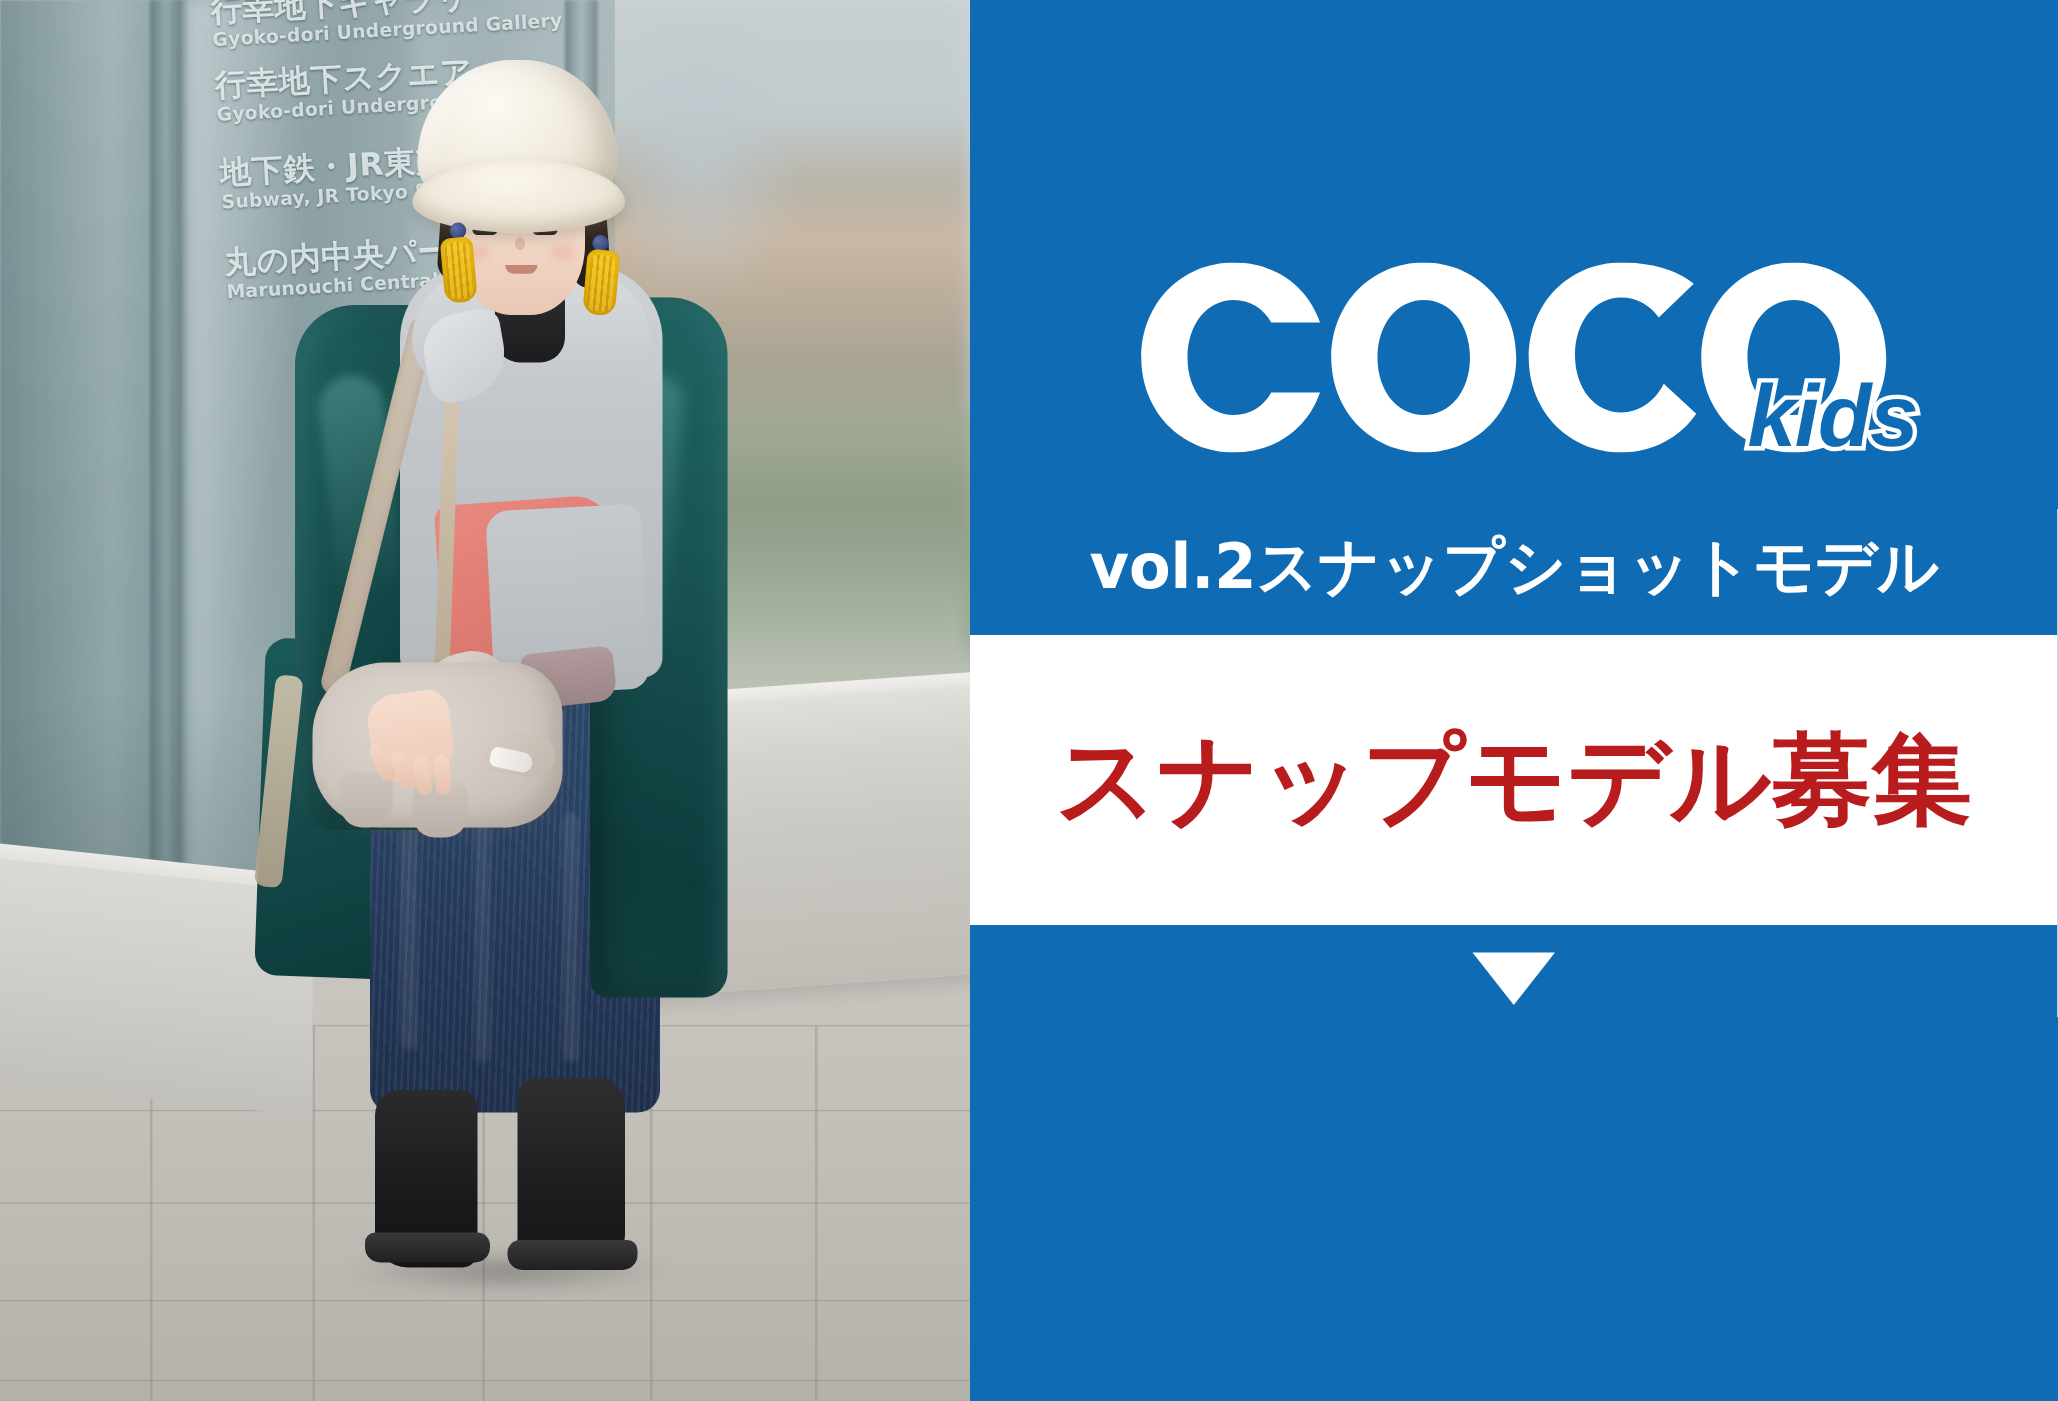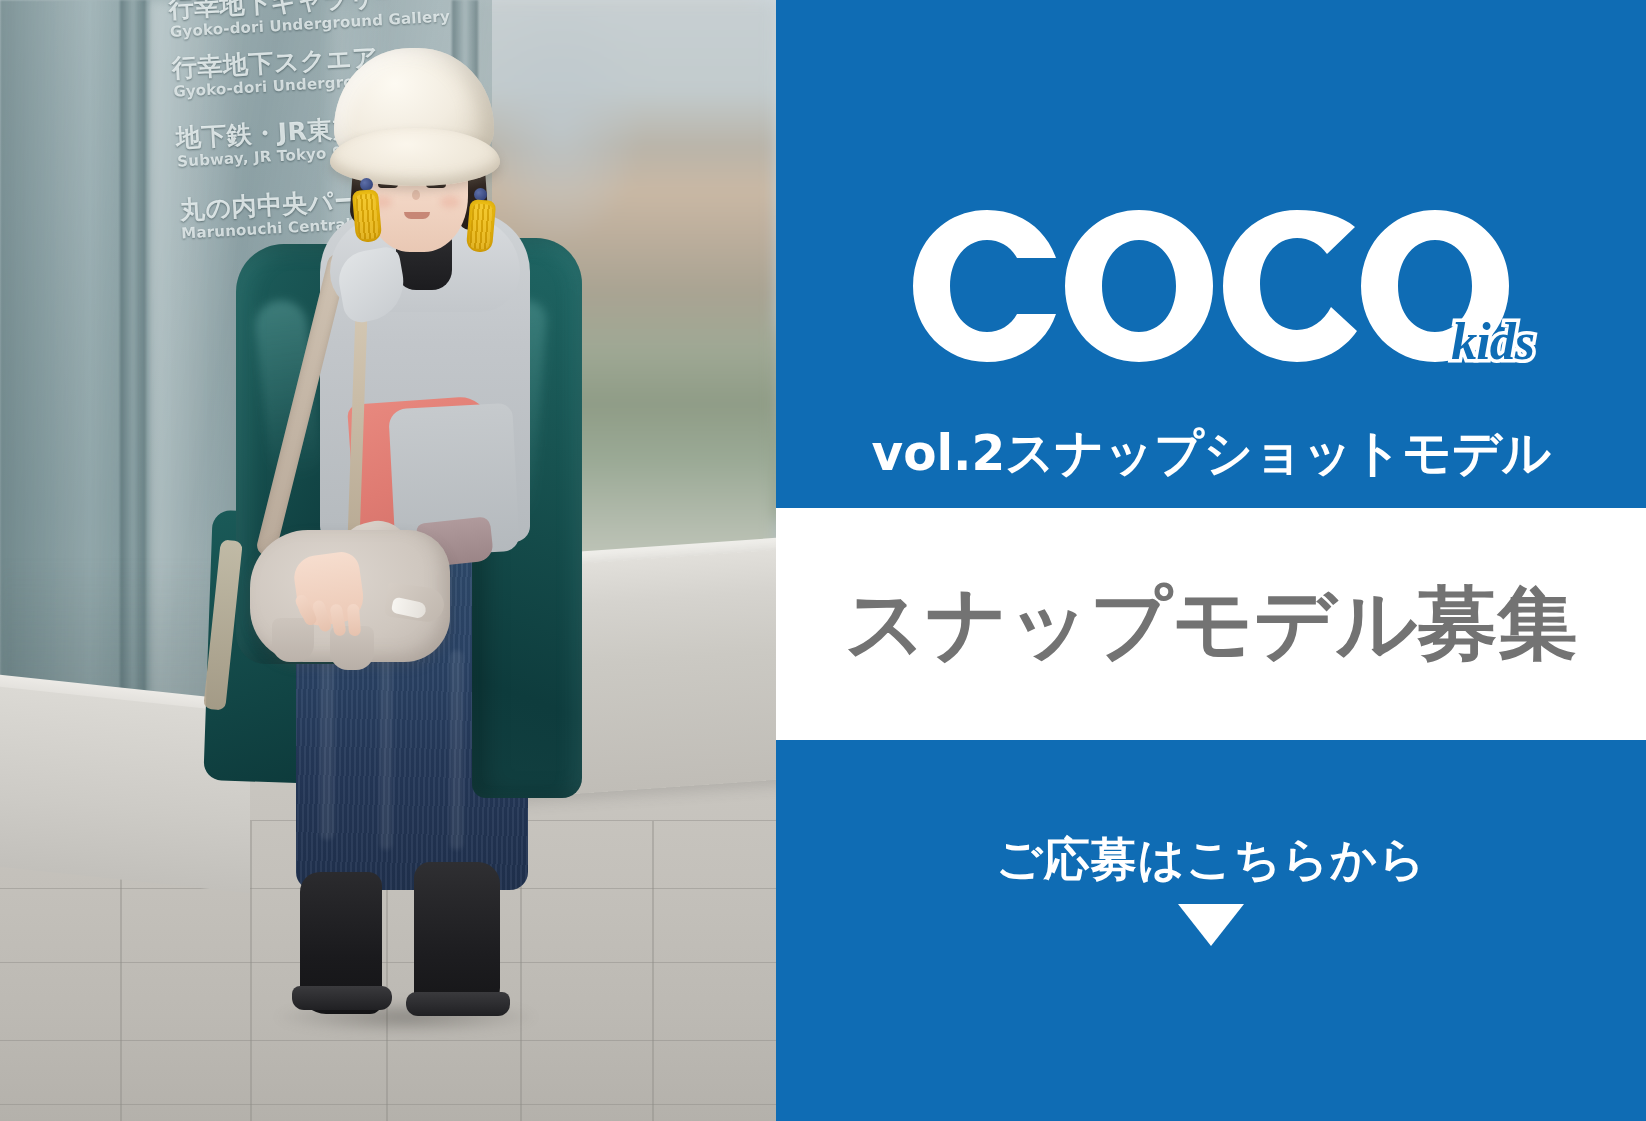--- a/index.html
+++ b/index.html
@@ -428,22 +428,22 @@
     display:flex;
     align-items:flex-end;
     justify-content:center;
     width:100%;
   }
   .logo-svg{display:block;}
   .kids{
     position:absolute;
     right:112px;
     bottom:-6px;
-    font-family:Liberation Serif, serif;
-    font-size:52px;
+    font-family:Liberation Sans, sans-serif;
+    font-size:70px;
     font-weight:700;
     font-style:italic;
     letter-spacing:-1px;
     color:#0f6cb4;
     -webkit-text-stroke:7px #ffffff;
     paint-order:stroke fill;
     line-height:1;
   }
 
   .vol-line{
@@ -630,19 +630,18 @@
 
           <path fill="#ffffff" fill-rule="evenodd" d="M524 0c-42 0-74 33-74 76s32 76 74 76 74-33 74-76S566 0 524 0zm0 30c21 0 37 19 37 46s-16 46-37 46-37-19-37-46 16-46 37-46z"></path>
         </svg>
         <span class="kids" style="color: rgb(15, 108, 180);">kids</span>
       </div>
     </div>
 
     <div class="vol-line">vol.2スナップショットモデル</div>
 
     <div class="whiteband">
-      <div class="band-title" style="color: #737373;">スナップモデル募集</div>
+      <div class="band-title" style="color: #b91c1c;">スナップモデル募集</div>
     </div>
 
-    <div class="cta">ご応募はこちらから</div>
     <div class="arrow"></div>
   </div>
 </div>
 
 </body></html>

